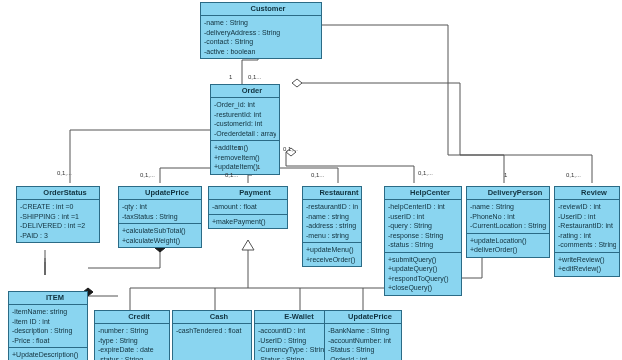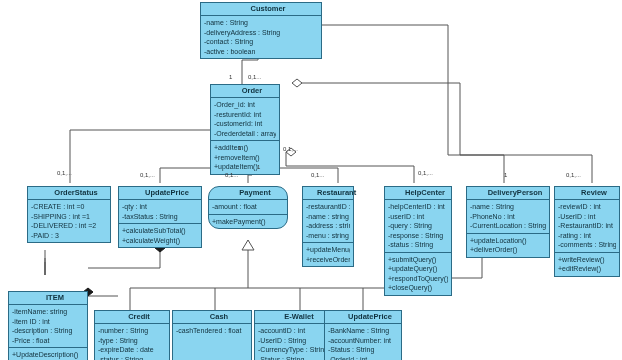--- a/index.html
+++ b/index.html
@@ -126,21 +126,21 @@
       <div class="row">-customerId: int</div>
       <div class="row">-Orederdetail : array[]</div>
     </div>
     <div class="compartment">
       <div class="row">+addItem()</div>
       <div class="row">+removeItem()</div>
       <div class="row">+updateItem()</div>
     </div>
   </div>
 
-  <div class="uml" style="left:27px;top:186px;width:84px;">
+  <div class="uml" style="left:16px;top:186px;width:84px;">
     <div class="title">OrderStatus</div>
     <div class="compartment">
       <div class="row">-CREATE : int =0</div>
       <div class="row">-SHIPPING : int =1</div>
       <div class="row">-DELIVERED : int =2</div>
       <div class="row">-PAID : 3</div>
     </div>
   </div>
 
   <div class="uml" style="left:118px;top:186px;width:84px;">
@@ -148,45 +148,45 @@
     <div class="compartment">
       <div class="row">-qty : int</div>
       <div class="row">-taxStatus : String</div>
     </div>
     <div class="compartment">
       <div class="row">+calculateSubTotal()</div>
       <div class="row">+calculateWeight()</div>
     </div>
   </div>
 
-  <div class="uml" style="left:208px;top:186px;width:80px;border-radius:11px;">
+  <div class="uml" style="left:208px;top:186px;width:80px;">
     <div class="title">Payment</div>
     <div class="compartment">
       <div class="row">-amount : float</div>
     </div>
     <div class="compartment">
       <div class="row">+makePayment()</div>
     </div>
   </div>
 
-  <div class="uml" style="left:302px;top:186px;width:52px;">
+  <div class="uml" style="left:302px;top:186px;width:60px;">
     <div class="title">Restaurant</div>
     <div class="compartment">
       <div class="row">-restaurantID : int</div>
       <div class="row">-name : string</div>
       <div class="row">-address : string</div>
       <div class="row">-menu : string</div>
     </div>
     <div class="compartment">
       <div class="row">+updateMenu()</div>
       <div class="row">+receiveOrder()</div>
     </div>
   </div>
 
-  <div class="uml" style="left:384px;top:186px;width:68px;">
+  <div class="uml" style="left:384px;top:186px;width:78px;">
     <div class="title">HelpCenter</div>
     <div class="compartment">
       <div class="row">-helpCenterID : int</div>
       <div class="row">-userID : int</div>
       <div class="row">-query : String</div>
       <div class="row">-response : String</div>
       <div class="row">-status : String</div>
     </div>
     <div class="compartment">
       <div class="row">+submitQuery()</div>

